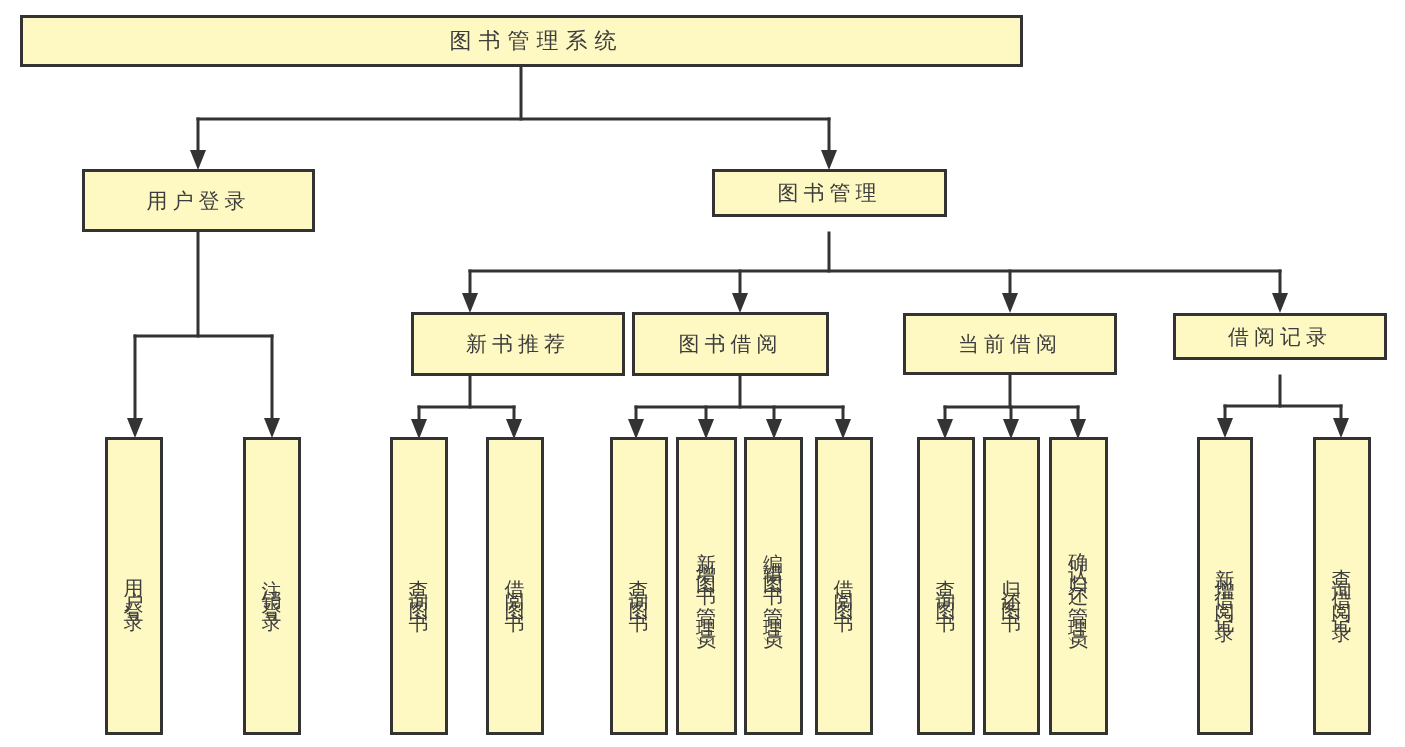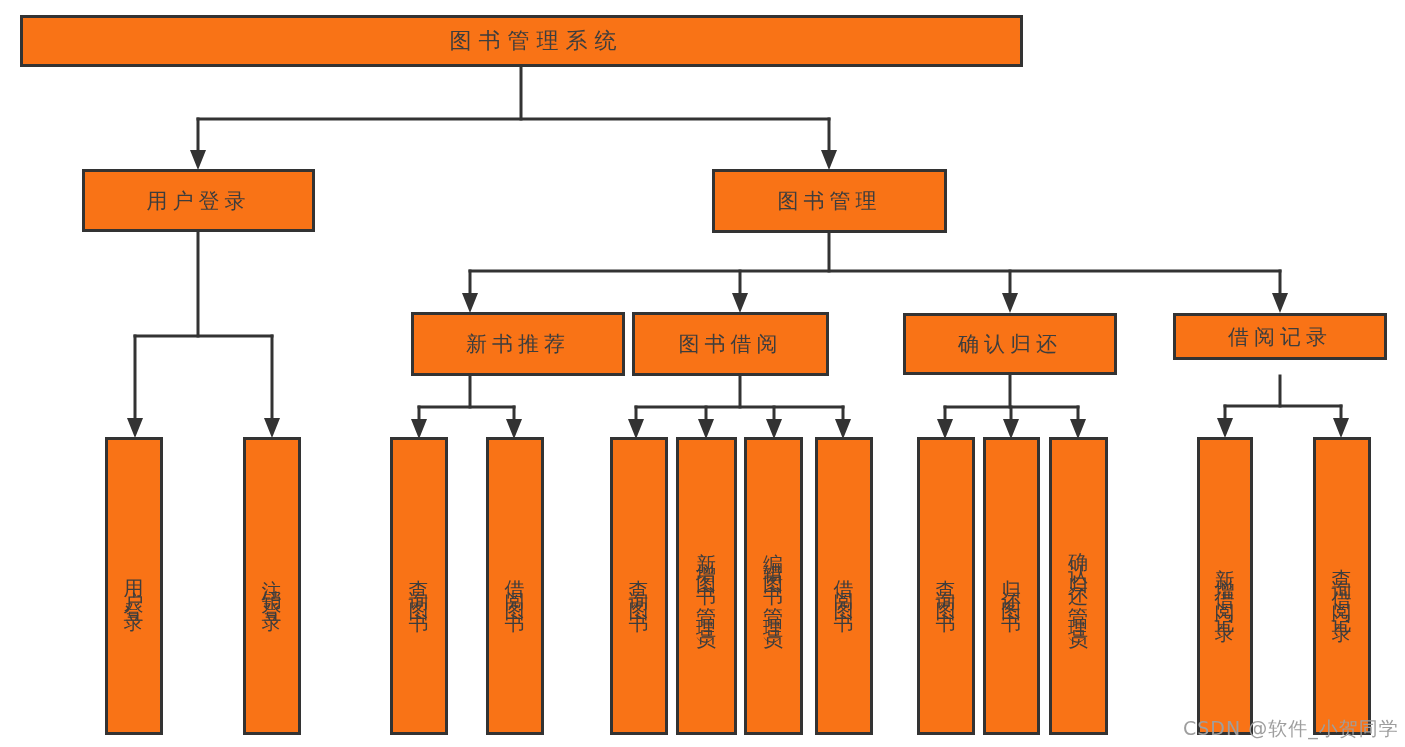--- a/index.html
+++ b/index.html
@@ -8,21 +8,21 @@
     width:1405px;height:747px;
     background:#ffffff;
     font-family:"DejaVu Sans","Liberation Sans",sans-serif;
     overflow:hidden;
   }
   #connectors{position:absolute;left:0;top:0;width:1405px;height:747px;}
   .node{
     position:absolute;
     box-sizing:border-box;
     border:3px solid #333333;
-    background:#f97316;
+    background:#fef9c3;
     display:flex;
     align-items:center;
     justify-content:center;
     color:#3d3d3d;
   }
   .hnode{
     font-size:21px;
     letter-spacing:5px;
     white-space:nowrap;
   }
@@ -132,32 +132,32 @@
     </g>
   </svg>
 
   <div class="node hnode root-node" style="left:20px;top:15px;width:1003px;height:52px;">
     <span class="lbl">图书管理系统</span>
   </div>
 
   <div class="node hnode" style="left:82px;top:169px;width:233px;height:63px;">
     <span>用户登录</span>
   </div>
-  <div class="node hnode" style="left:712px;top:169px;width:235px;height:64px;">
+  <div class="node hnode" style="left:712px;top:169px;width:235px;height:48px;">
     <span>图书管理</span>
   </div>
 
   <div class="node hnode" style="left:371px;top:312px;width:214px;height:64px;margin-left:40px;">
     <span>新书推荐</span>
   </div>
   <div class="node hnode" style="left:632px;top:312px;width:197px;height:64px;">
     <span>图书借阅</span>
   </div>
   <div class="node hnode" style="left:903px;top:313px;width:214px;height:62px;">
-    <span>确认归还</span>
+    <span>当前借阅</span>
   </div>
   <div class="node hnode" style="left:1173px;top:313px;width:214px;height:47px;">
     <span>借阅记录</span>
   </div>
 
   <div class="node vnode" style="left:105px;top:437px;width:58px;height:298px;">
     <span>用户登录</span>
   </div>
   <div class="node vnode" style="left:243px;top:437px;width:58px;height:298px;">
     <span>注销登录</span>
@@ -193,15 +193,14 @@
     <span>确认归还（管理员）</span>
   </div>
 
   <div class="node vnode" style="left:1197px;top:437px;width:56px;height:298px;">
     <span>新增借阅记录</span>
   </div>
   <div class="node vnode" style="left:1313px;top:437px;width:58px;height:298px;">
     <span>查询借阅记录</span>
   </div>
 
-  <div class="watermark">CSDN @软件_小贺同学</div>
 
 </div>
 
 </body></html>

